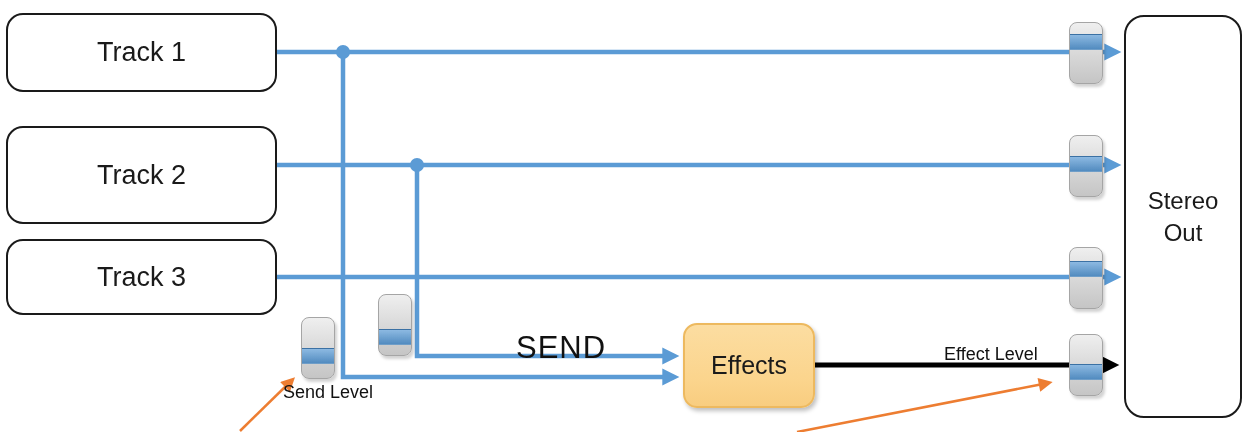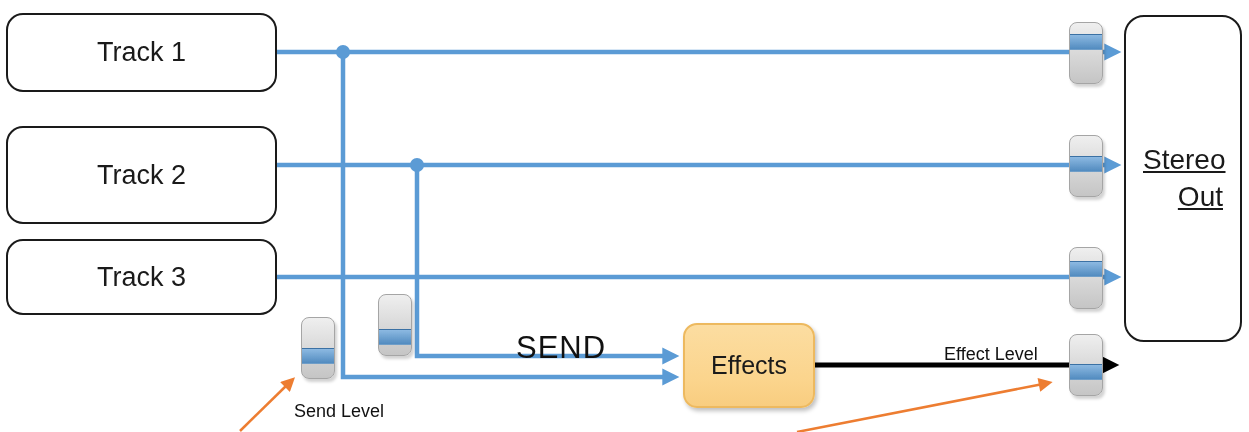--- a/index.html
+++ b/index.html
@@ -19,35 +19,35 @@
   #arrow-black path{fill:var(--effect-line-black,#000);}
   #arrow-orange path{fill:var(--annotation-orange,#ED7D31);}
 
   .node{
     position:absolute;
     border:2px solid var(--node-border,#1a1a1a);
     background:#fff;
     display:flex;align-items:center;justify-content:center;
     color:#1a1a1a;
     box-sizing:border-box;
-    text-align:right;
+    text-align:center;
   }
   .track-node{left:6px;width:271px;border-radius:17px;font-size:27px;}
-  .stereo-node{left:1124px;top:15px;width:118px;height:327px;border-radius:20px;font-size:28px;line-height:1.3;text-decoration:underline;}
+  .stereo-node{left:1124px;top:15px;width:118px;height:403px;border-radius:20px;font-size:24px;line-height:1.3;}
   .effects-node{
     left:683px;top:323px;width:132px;height:85px;border-radius:14px;font-size:25px;
     background:linear-gradient(180deg,#fcdda1 0%,var(--effects-fill,#FBD48C) 70%,#f8cd80 100%);
     border:2px solid var(--effects-border,#EDB95F);
     box-shadow:2px 3px 4px rgba(0,0,0,.25);
   }
   .stereo-node span{display:block;width:80px;}
 
   .diagram-label{position:absolute;color:#111;white-space:nowrap;}
   .send-label{left:516px;top:330px;font-size:31px;letter-spacing:1px;}
-  .send-level-label{left:294px;top:382px;font-size:18px;margin-top:19px;}
+  .send-level-label{left:283px;top:382px;font-size:18px;}
   .effect-level-label{left:944px;top:344px;font-size:18px;}
 
   .fader{
     position:absolute;width:34px;height:62px;
     border-radius:8px;
     background:linear-gradient(180deg,#efefef 0%,var(--fader-body,#d7d7d7) 55%,#c5c5c5 100%);
     border:1px solid #a5a5a5;
     box-shadow:2px 3px 3px rgba(0,0,0,.18);
     overflow:hidden;
     box-sizing:border-box;

